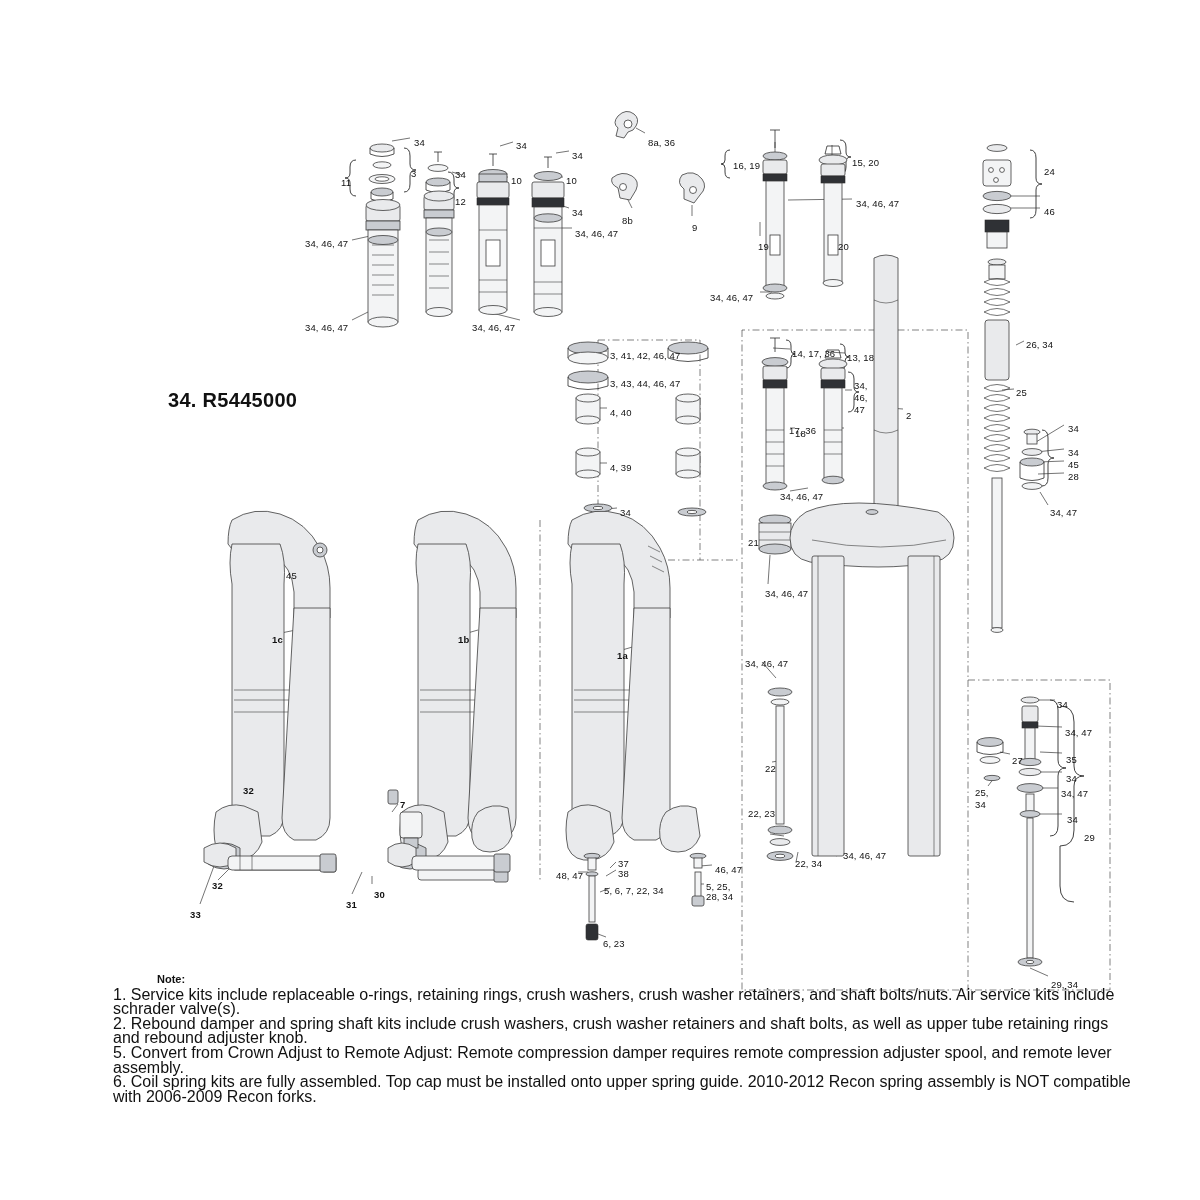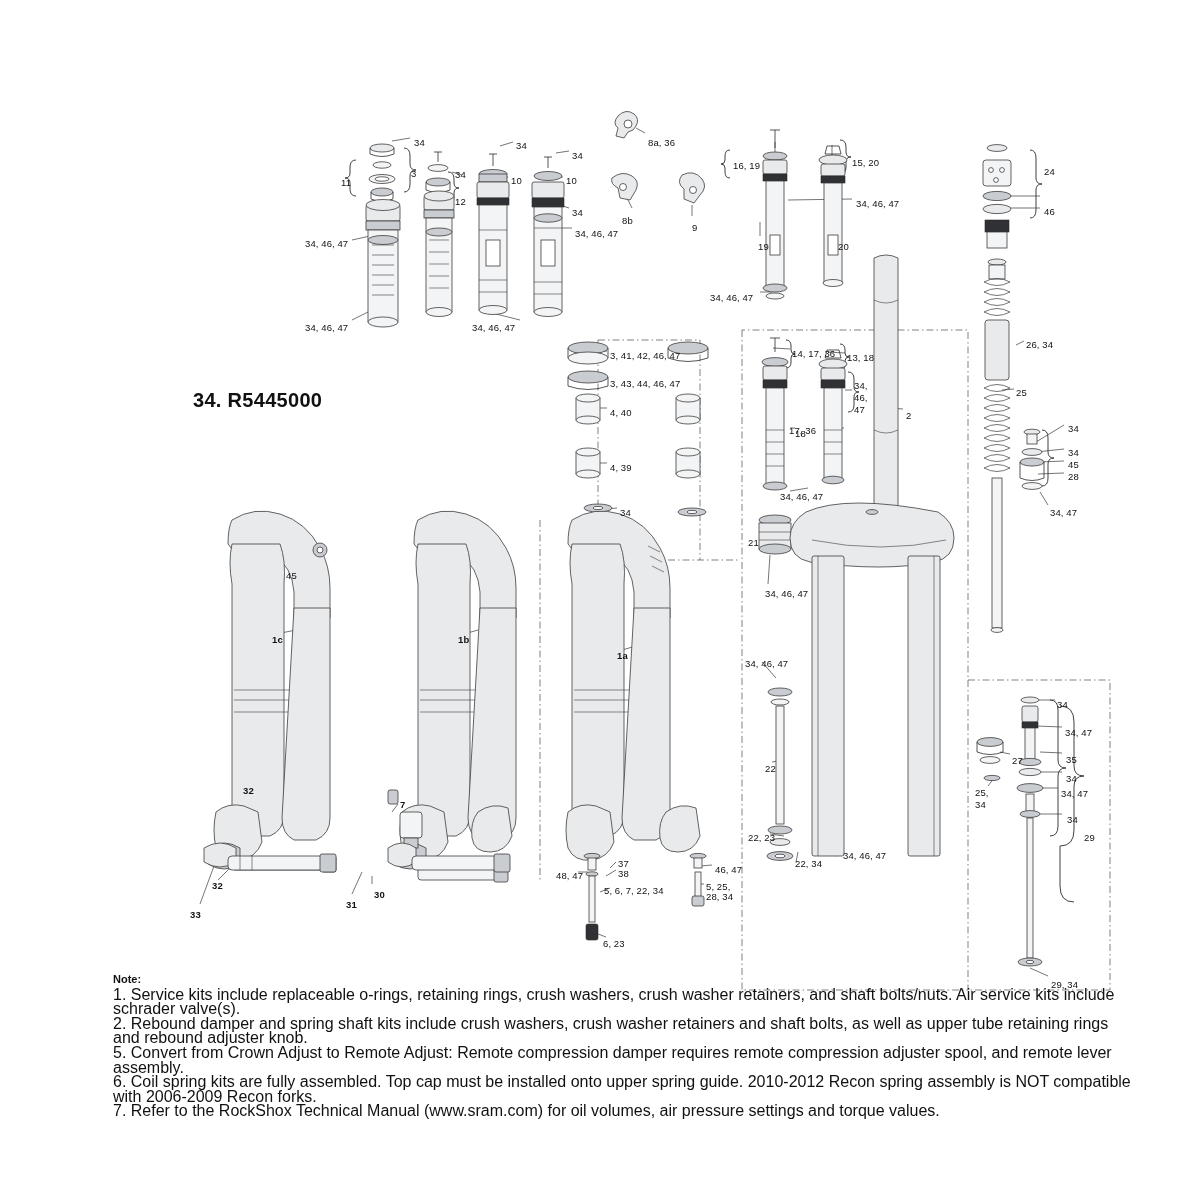--- a/index.html
+++ b/index.html
@@ -16,30 +16,30 @@
   
   .lbl{
     position:absolute;
     font-size:9.5px;
     line-height:11px;
     color:#111;
     white-space:nowrap;
     letter-spacing:.1px;
   }
   .lbl.b{font-weight:bold;}
-  .lbl.big{font-size:20px;font-weight:bold;letter-spacing:.3px;margin-left:25px;}
+  .lbl.big{font-size:20px;font-weight:bold;letter-spacing:.3px;}
 
   
   #note{
     position:absolute;left:113px;top:972px;width:1020px;
   }
   #note .nt{
     font-size:16px;line-height:14.6px;color:#111;
   }
-  #note .nhead{font-weight:bold;font-size:11px;margin-bottom:1px;}
+  #note .nhead{font-weight:bold;font-size:11px;margin-bottom:1px;margin-left:44px;}
 
   
   svg{position:absolute;left:0;top:0;overflow:visible;}
   .ln{stroke:#2b2b2b;stroke-width:.8;fill:none;}
   .ln2{stroke:#3a3a3a;stroke-width:.7;fill:none;}
   .dash{stroke:#4a4a4a;stroke-width:.7;fill:none;stroke-dasharray:7 3 1.5 3;}
   .brk{stroke:#2b2b2b;stroke-width:.9;fill:none;}
   .part{fill:#e9eaec;stroke:#3c3c3c;stroke-width:.8;}
   .partL{fill:#f3f4f5;stroke:#3c3c3c;stroke-width:.8;}
   .partD{fill:#c9ccd1;stroke:#3c3c3c;stroke-width:.8;}
@@ -489,21 +489,21 @@
     <div class="lbl" style="left:1066px;top:754px">35</div>
     <div class="lbl" style="left:765px;top:763px">22</div>
     <div class="lbl" style="left:975px;top:787px">25,</div>
     <div class="lbl" style="left:975px;top:799px">34</div>
     <div class="lbl" style="left:1066px;top:773px">34</div>
     <div class="lbl" style="left:1061px;top:788px">34, 47</div>
     <div class="lbl b" style="left:243px;top:785px">32</div>
     <div class="lbl b" style="left:400px;top:799px">7</div>
     <div class="lbl" style="left:1067px;top:814px">34</div>
     <div class="lbl" style="left:1084px;top:832px">29</div>
-    <div class="lbl" style="left:748px;top:832px">22, 23</div>
+    <div class="lbl" style="left:748px;top:808px">22, 23</div>
     <div class="lbl" style="left:618px;top:858px">37</div>
     <div class="lbl" style="left:618px;top:868px">38</div>
     <div class="lbl" style="left:715px;top:864px">46, 47</div>
     <div class="lbl" style="left:795px;top:858px">22, 34</div>
     <div class="lbl" style="left:843px;top:850px">34, 46, 47</div>
     <div class="lbl" style="left:556px;top:870px">48, 47</div>
     <div class="lbl b" style="left:212px;top:880px">32</div>
     <div class="lbl b" style="left:374px;top:889px">30</div>
     <div class="lbl b" style="left:346px;top:899px">31</div>
     <div class="lbl b" style="left:190px;top:909px">33</div>
@@ -513,16 +513,15 @@
     <div class="lbl" style="left:603px;top:938px">6, 23</div>
     <div class="lbl" style="left:1051px;top:979px">29, 34</div>
   </div>
 
   <div id="note">
     <div class="nt nhead">Note:</div>
     <div class="nt">1. Service kits include replaceable o-rings, retaining rings, crush washers, crush washer retainers, and shaft bolts/nuts.    Air service kits include schrader valve(s).</div>
     <div class="nt">2. Rebound damper and spring shaft kits include crush washers, crush washer retainers and shaft bolts, as well as upper tube retaining rings and rebound adjuster knob.</div>
     <div class="nt">5. Convert from Crown Adjust to Remote Adjust:  Remote compression damper requires remote compression adjuster spool, and remote lever assembly.</div>
     <div class="nt">6. Coil spring kits are fully assembled.  Top cap must be installed onto upper spring guide.  2010-2012 Recon spring assembly is NOT compatible with 2006-2009 Recon forks.</div>
-    <div class="nt">7. Refer to the RockShox Technical Manual (www.sram.com) for oil volumes, air pressure settings and torque values.</div>
   </div>
 
 </div>
 
 </body></html>

